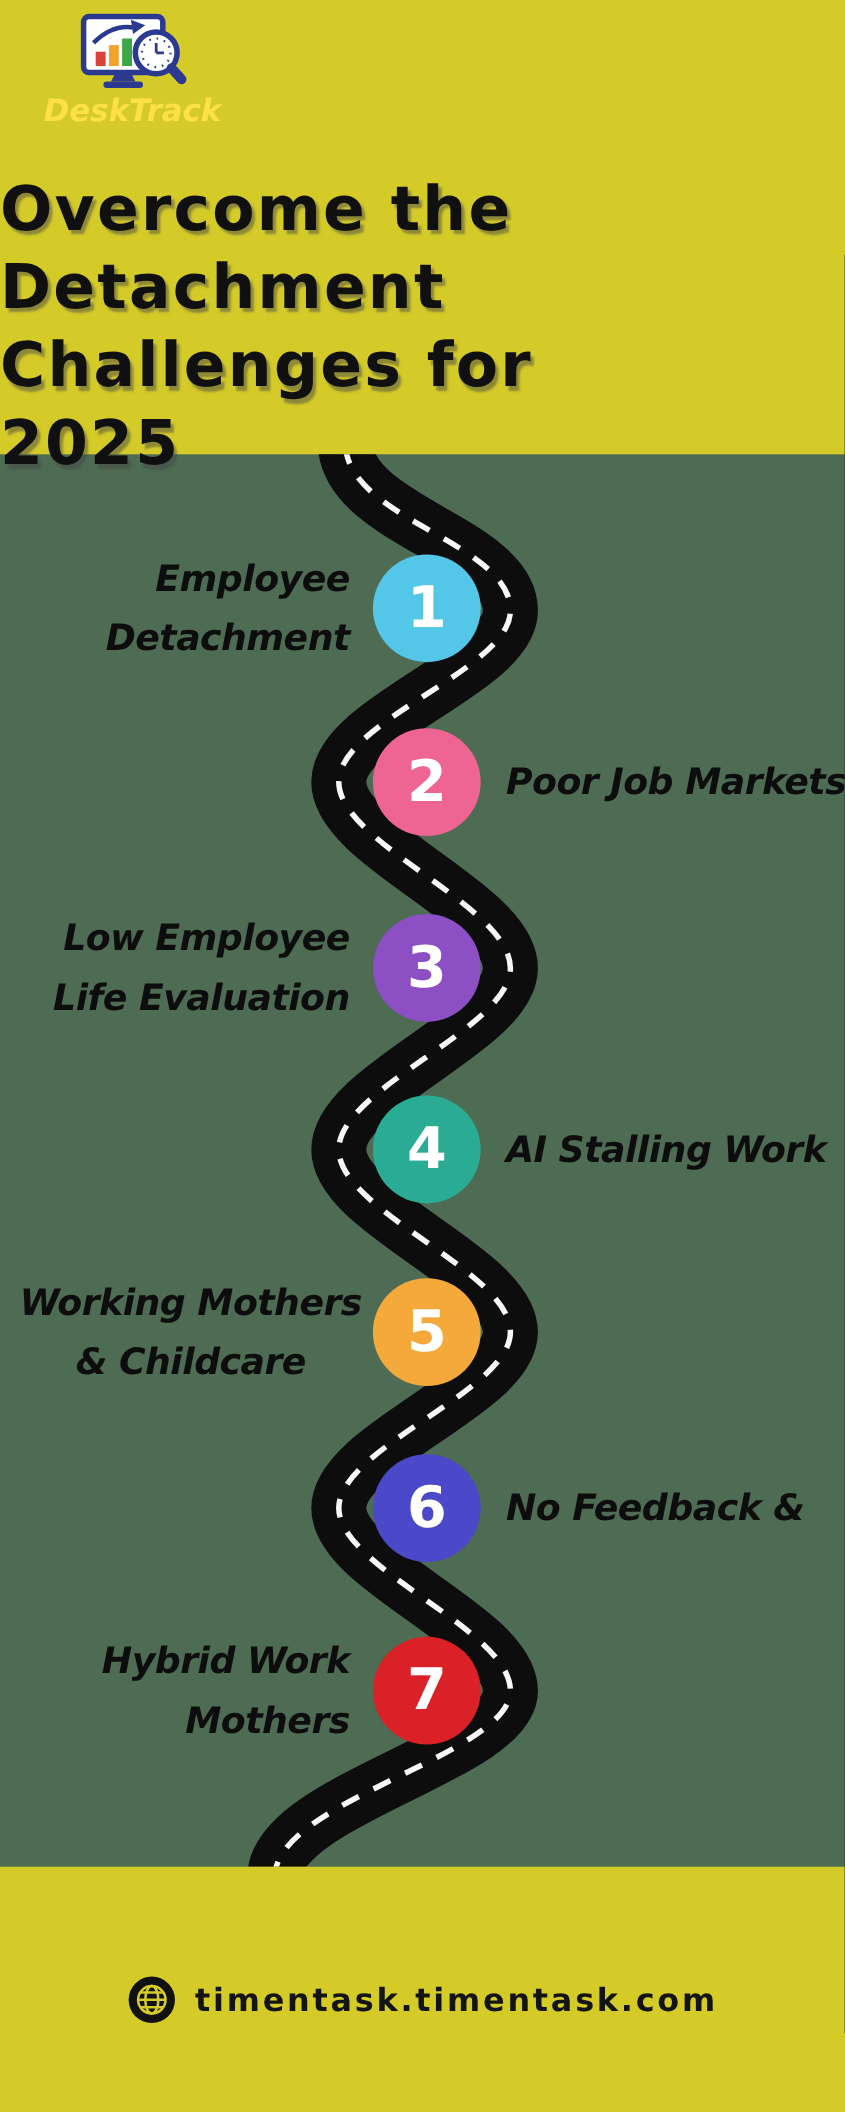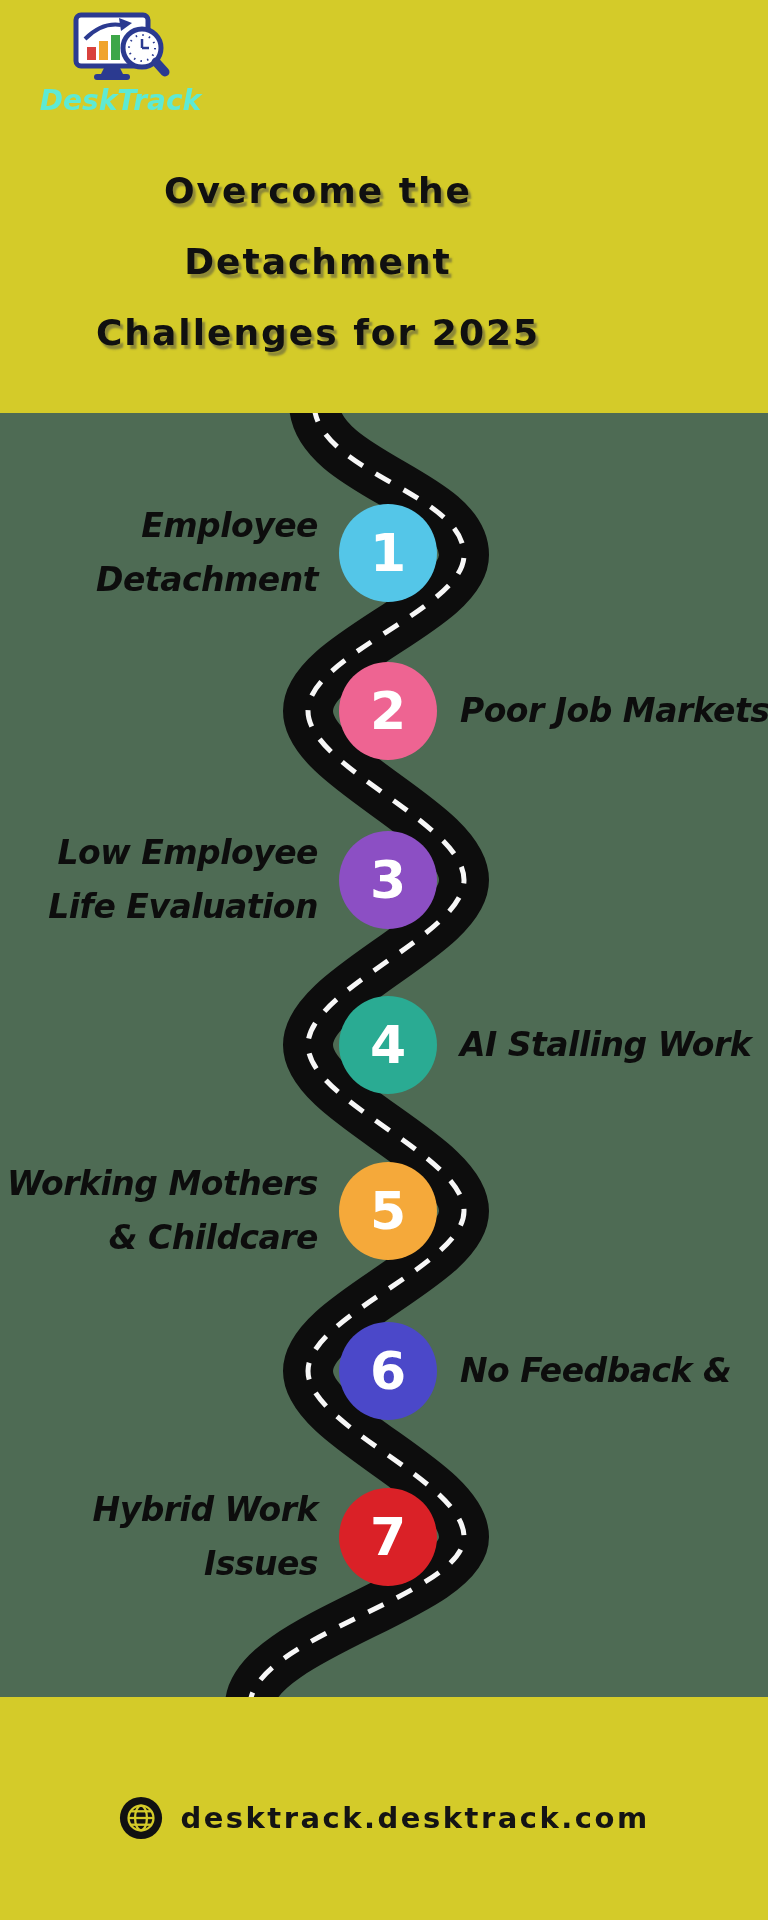--- a/index.html
+++ b/index.html
@@ -7,30 +7,30 @@
     position:relative;width:768px;height:1920px;overflow:hidden;
     font-family:"DejaVu Sans",sans-serif;background:#4e6b54;margin:0 auto;
   }
   
   .band-top{position:absolute;top:0;left:0;width:768px;height:413px;background:#d4cb29;}
   .band-bottom{position:absolute;top:1697px;left:0;width:768px;height:223px;background:#d4cb29;}
 
   
   .logo{position:absolute;top:12px;left:28px;width:185px;text-align:center;}
   .logo-icon{display:block;margin:0 auto;}
-  .brand{font-style:italic;font-weight:700;font-size:28px;color:#5eead4;letter-spacing:0;line-height:1.05;margin-top:2px;}
+  .brand{font-style:italic;font-weight:700;font-size:28px;color:#fde047;letter-spacing:0;line-height:1.05;margin-top:2px;}
   .brand .heavy{font-weight:800;}
   .tagline{font-size:14px;font-weight:700;color:#2b3a90;letter-spacing:.4px;margin-top:1px;}
   .tagline .hl{color:#e8413c;}
   .tagline .rest{color:#49525c;}
 
   
   .title{
     position:absolute;top:155px;left:0;width:636px;margin:0;
-    text-align:center;font-size:36px;font-weight:700;line-height:71px;
+    text-align:left;font-size:56px;font-weight:700;line-height:71px;
     color:#101010;letter-spacing:2px;
     text-shadow:3px 4px 2px rgba(70,70,70,.5);
   }
 
   
   .road-wrap{position:absolute;top:413px;left:0;width:768px;height:1284px;}
   .road-svg{position:absolute;top:0;left:0;}
 
   .badge{
     position:absolute;width:98px;height:98px;border-radius:50%;
@@ -134,49 +134,49 @@
         </div>
         <div class="badge" style="left: 339px; top: 583px; background: rgb(42, 171, 147);">
           <span class="badge-num">4</span>
         </div>
         <div class="stop-label side-right" style="top: 632px; left: 460px;">
           <div class="ln">AI Stalling Work</div>
         </div>
         <div class="badge" style="left: 339px; top: 749px; background: rgb(245, 169, 58);">
           <span class="badge-num">5</span>
         </div>
-        <div class="stop-label side-left" style="top: 798px; right: 450px;">
+        <div class="stop-label side-left" style="top: 798px; right: 439px; text-align: center;">
           <div class="ln">Working Mothers</div>
           <div class="ln">&amp; Childcare</div>
         </div>
         <div class="badge" style="left: 339px; top: 909px; background: rgb(75, 72, 201);">
           <span class="badge-num">6</span>
         </div>
         <div class="stop-label side-right" style="top: 958px; left: 460px;">
           <div class="ln">No Feedback &amp;</div>
         </div>
         <div class="badge" style="left: 339px; top: 1075px; background: rgb(218, 33, 39);">
           <span class="badge-num">7</span>
         </div>
         <div class="stop-label side-left" style="top: 1124px; right: 450px;">
           <div class="ln">Hybrid Work</div>
-          <div class="ln">Issues</div>
+          <div class="ln">Mothers</div>
         </div>
       </div>
   </div>
 
   <div class="band-bottom"></div>
 
   <div class="footer-row">
     <svg width="46" height="46" viewBox="0 0 48 48">
       <circle cx="24" cy="24" r="22" fill="#111111"></circle>
       <g fill="none" stroke="#d4cb29" stroke-width="2.4">
         <circle cx="24" cy="24" r="13"></circle>
         <ellipse cx="24" cy="24" rx="6.2" ry="13"></ellipse>
         <line x1="11" y1="24" x2="37" y2="24"></line>
         <line x1="13.5" y1="17" x2="34.5" y2="17"></line>
         <line x1="13.5" y1="31" x2="34.5" y2="31"></line>
       </g>
     </svg>
-    <span class="site-url">desktrack.desktrack.com</span>
+    <span class="site-url">timentask.timentask.com</span>
   </div>
 
 </div>
 
 </body></html>

